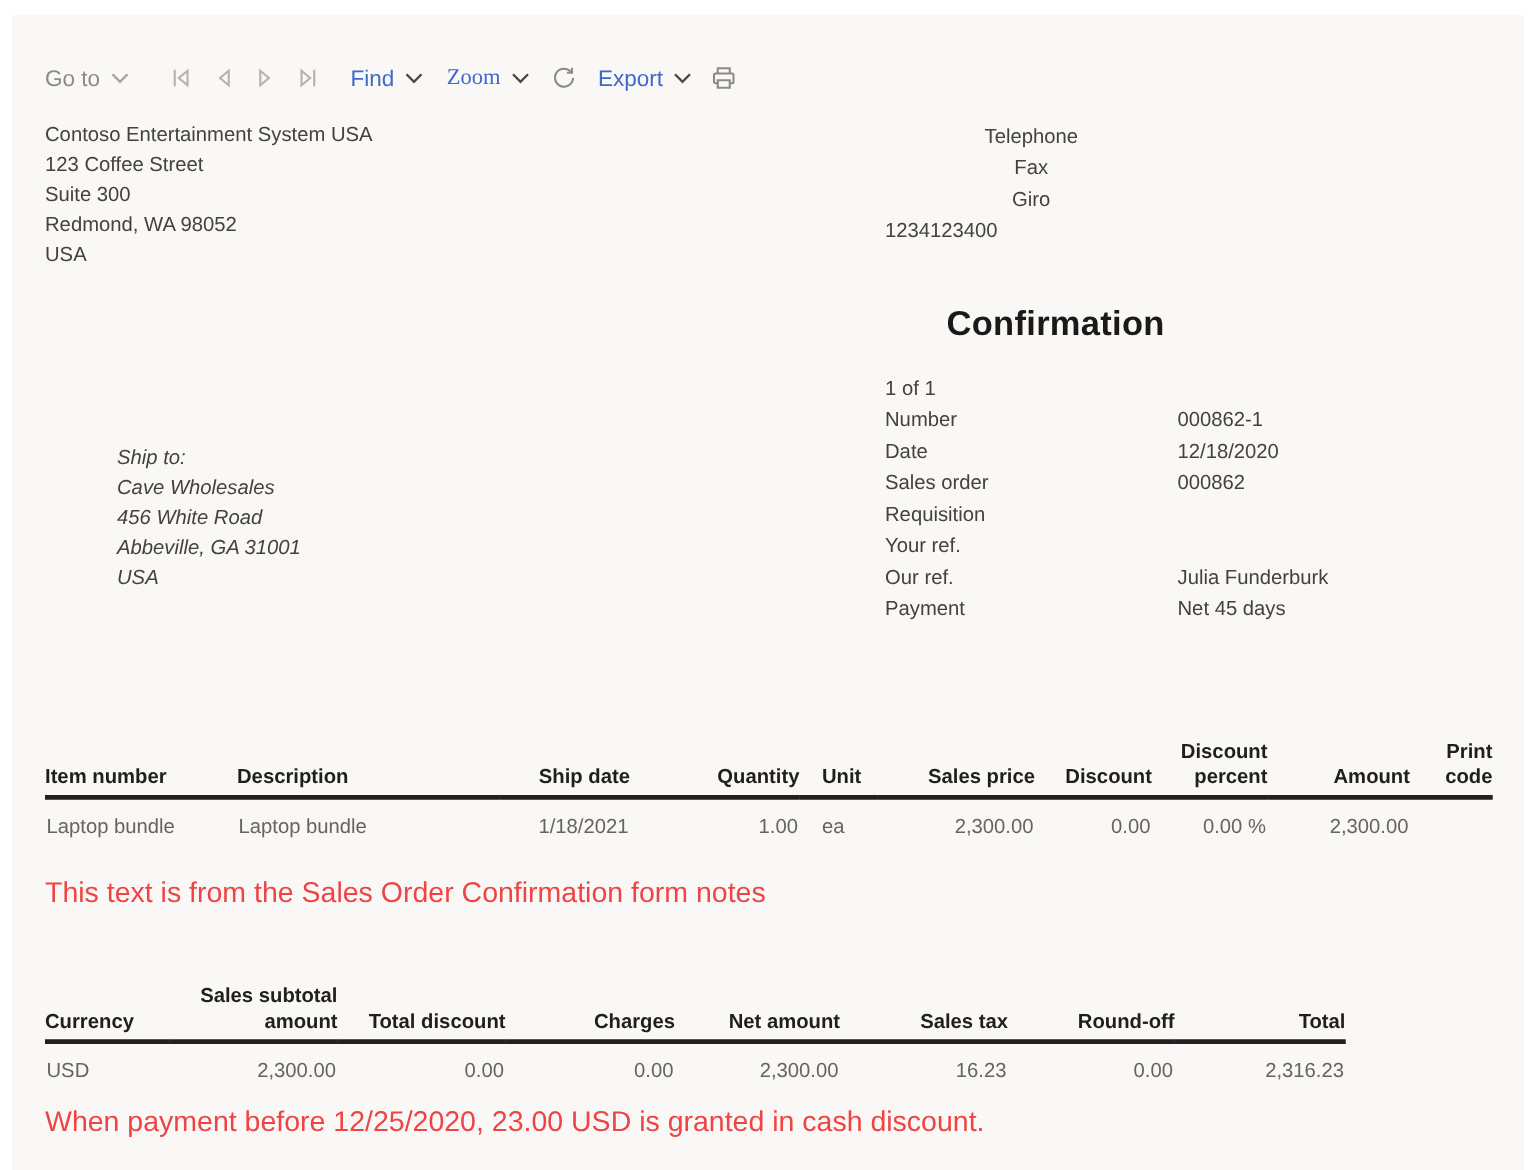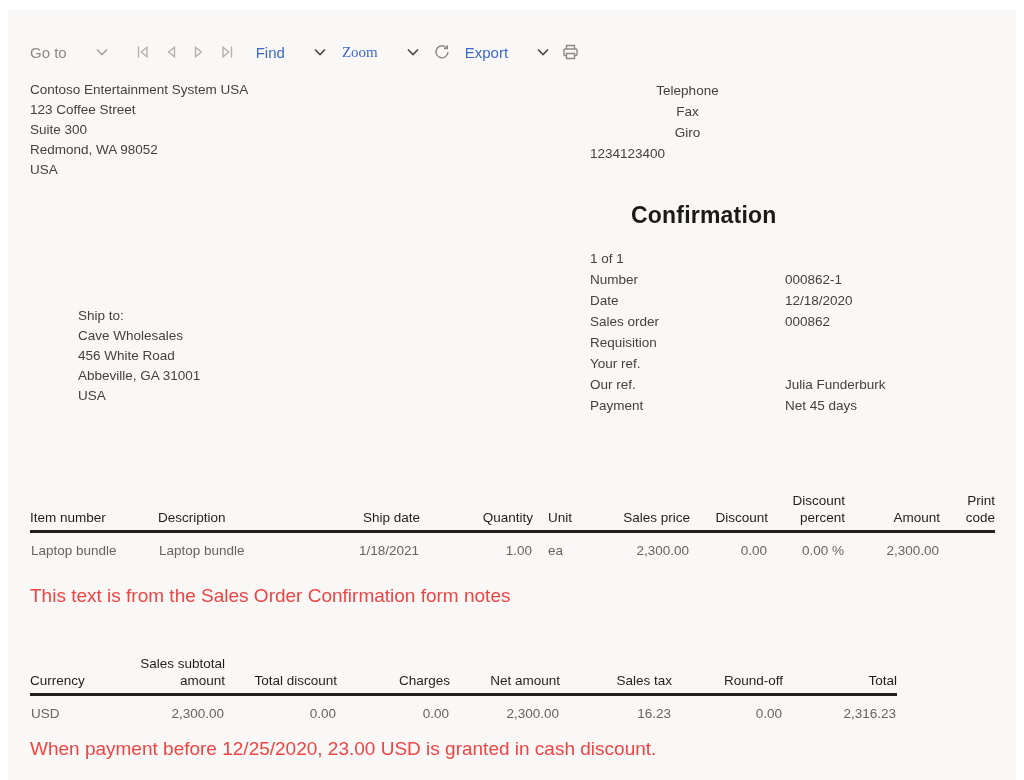--- a/index.html
+++ b/index.html
@@ -5,46 +5,46 @@
   html,body{margin:0;padding:0;background:#ffffff;}
   .canvas{
     position:relative;width:1024px;height:780px;background:#ffffff;
     font-family:"Liberation Sans",sans-serif;color:var(--text,#44423f);
     overflow:hidden;
   }
   .sheet{position:absolute;left:8px;top:10px;width:1008px;height:770px;background:var(--sheet,#f9f8f6);}
 
   
   .toolbar{position:absolute;left:30px;top:38px;height:28px;display:flex;align-items:center;font-size:15px;}
-  .tb-item{display:flex;align-items:center;cursor:default;gap:22px;}
+  .tb-item{display:flex;align-items:center;cursor:default;}
   .tb-gray{color:var(--toolbar-gray,#8c8a88);}
   .tb-blue{color:var(--accent,#3f68cd);}
   .chev{margin-left:7px;display:inline-flex;}
   .chev svg{stroke:#4a4846;stroke-width:1.6;fill:none;}
   .chev.gray svg{stroke:#a5a3a0;}
   .navbtns{display:flex;align-items:center;margin:0 14px 0 20px;}
   .navbtn{display:inline-flex;padding:0 6px;}
   .navbtn svg{stroke:var(--icon-gray,#b5b2af);stroke-width:1.4;fill:none;}
   .tool-icon svg{stroke:var(--toolbar-gray,#8c8a88);stroke-width:1.4;fill:none;}
   .sp16{margin-left:16px;font-family:Liberation Serif, serif;} .sp14{margin-left:14px;} .sp12{margin-left:12px;}
 
   
   .blk{position:absolute;font-size:13.5px;line-height:20px;}
   .company{left:30px;top:80px;}
   .contact{left:590px;top:80px;line-height:21px;text-align:center;}
   .kvrow{display:flex;}
   .kvrow .k{width:195px;flex:0 0 195px;}
   .kvrow .v{white-space:nowrap;}
   .doc-title{position:absolute;left:588px;top:202px;font-size:23px;font-weight:700;color:var(--heading,#1b1a19);letter-spacing:.2px;margin-left:43px;}
   .details{left:590px;top:248px;line-height:21px;}
-  .shipto{left:78px;top:306px;}
+  .shipto{left:78px;top:295px;font-style:italic;}
 
   
   table{border-collapse:collapse;table-layout:fixed;font-size:13.5px;}
-  th{font-weight:400;color:#201f1d;vertical-align:bottom;padding:0 0 4px 0;
+  th{font-weight:700;color:#201f1d;vertical-align:bottom;padding:0 0 4px 0;
      border-bottom:3px solid #222120;line-height:17px;}
   td{padding-top:10px;color:var(--muted,#64625f);white-space:nowrap;}
   .l{text-align:left;} .r{text-align:right;}
   .items-table{position:absolute;left:30px;top:492px;}
   .totals-table{position:absolute;left:30px;top:655px;}
   .pad-unit{padding-left:15px;}
   .note{position:absolute;font-size:19px;color:#ef4444;}
   .form-note{left:30px;top:585px;}
   .footer-note{left:30px;top:738px;}
 </style>

